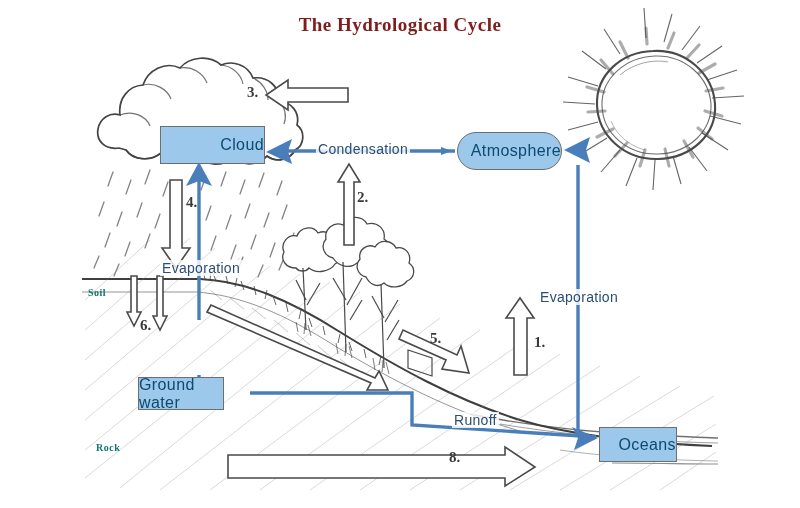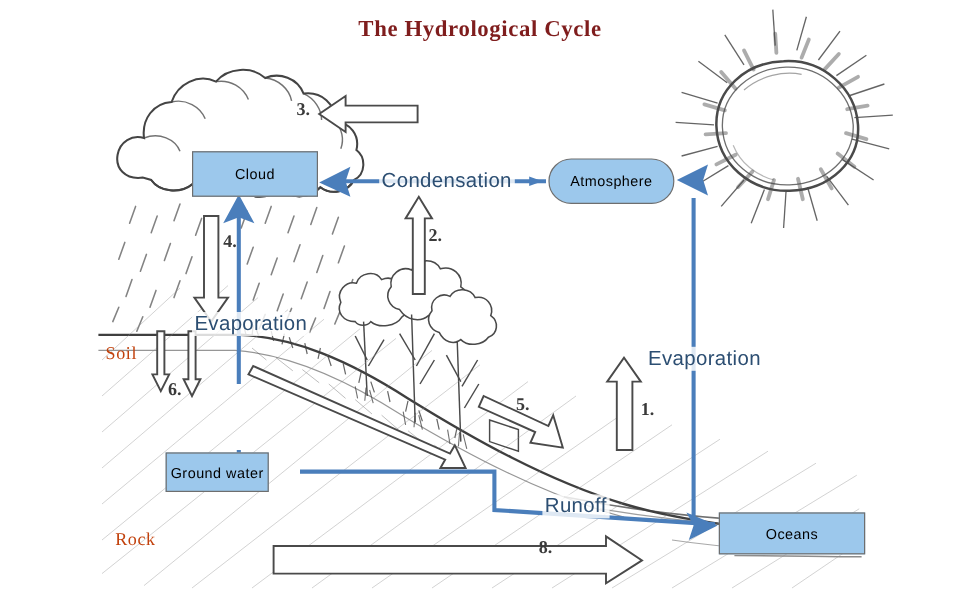--- a/index.html
+++ b/index.html
@@ -31,45 +31,45 @@
     font-family: "Liberation Serif", serif;
     font-weight: bold;
     font-size: 19px;
     letter-spacing: 0.5px;
     color: #7f1d1d;
   }
   .node {
     position: absolute;
     background: #9CC8EC;
     border: 1.6px solid #6E6E6E;
-    color: #000000;
+    color: #0c4a6e;
     font-family: "Liberation Sans", sans-serif;
-    font-size: 12px;
+    font-size: 16px;
     display: flex;
     align-items: center;
-    justify-content: center;
+    justify-content: flex-end;
     box-sizing: border-box;
     letter-spacing: 0.4px;
   }
   .flowlabel {
     position: absolute;
     color: #2C4E72;
     font-family: "Liberation Sans", sans-serif;
-    font-size: 17px;
+    font-size: 14px;
     background: rgba(255,255,255,0.82);
     padding: 0 2px;
     white-space: nowrap;
     letter-spacing: 0.3px;
   }
   .layerlabel {
     position: absolute;
     font-family: "Liberation Serif", serif;
-    font-weight: normal;
-    font-size: 15px;
-    color: #c2410c;
+    font-weight: bold;
+    font-size: 10px;
+    color: #0f766e;
     letter-spacing: 0.5px;
   }
   .stepnum {
     position: absolute;
     font-family: "Liberation Serif", serif;
     font-weight: bold;
     font-size: 15px;
     color: #3a3a3a;
   }
 </style>
@@ -379,21 +379,21 @@
   </div>
 
   <div class="node" style="left:457px; top:132px; width:105px; height:38px;border-radius:19px;">
     <span>Atmosphere</span>
   </div>
 
   <div class="node" style="left:138px; top:377px; width:86px; height:33px;">
     <span>Ground water</span>
   </div>
 
-  <div class="node" style="left:599px; top:427px; width:122px; height:35px;">
+  <div class="node" style="left:599px; top:427px; width:78px; height:35px;">
     <span>Oceans</span>
   </div>
 
   <div class="flowlabel" style="left:316px; top:141px;">Condensation</div>
   <div class="flowlabel" style="left:160px; top:260px;">Evaporation</div>
   <div class="flowlabel" style="left:538px; top:289px;">Evaporation</div>
   <div class="flowlabel" style="left:408px; top:412px;margin-left:44px;">Runoff</div>
 
   <div class="layerlabel" style="left:88px; top:287px;">Soil</div>
   <div class="layerlabel" style="left:96px; top:432px;margin-top:10px;">Rock</div>

